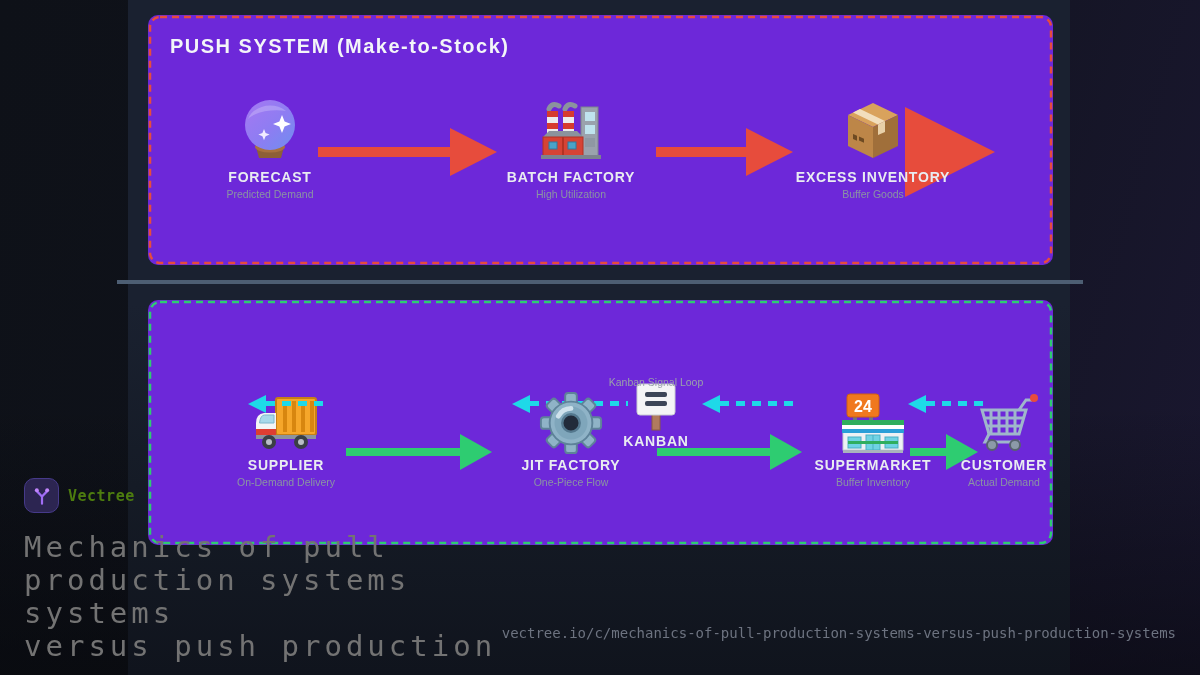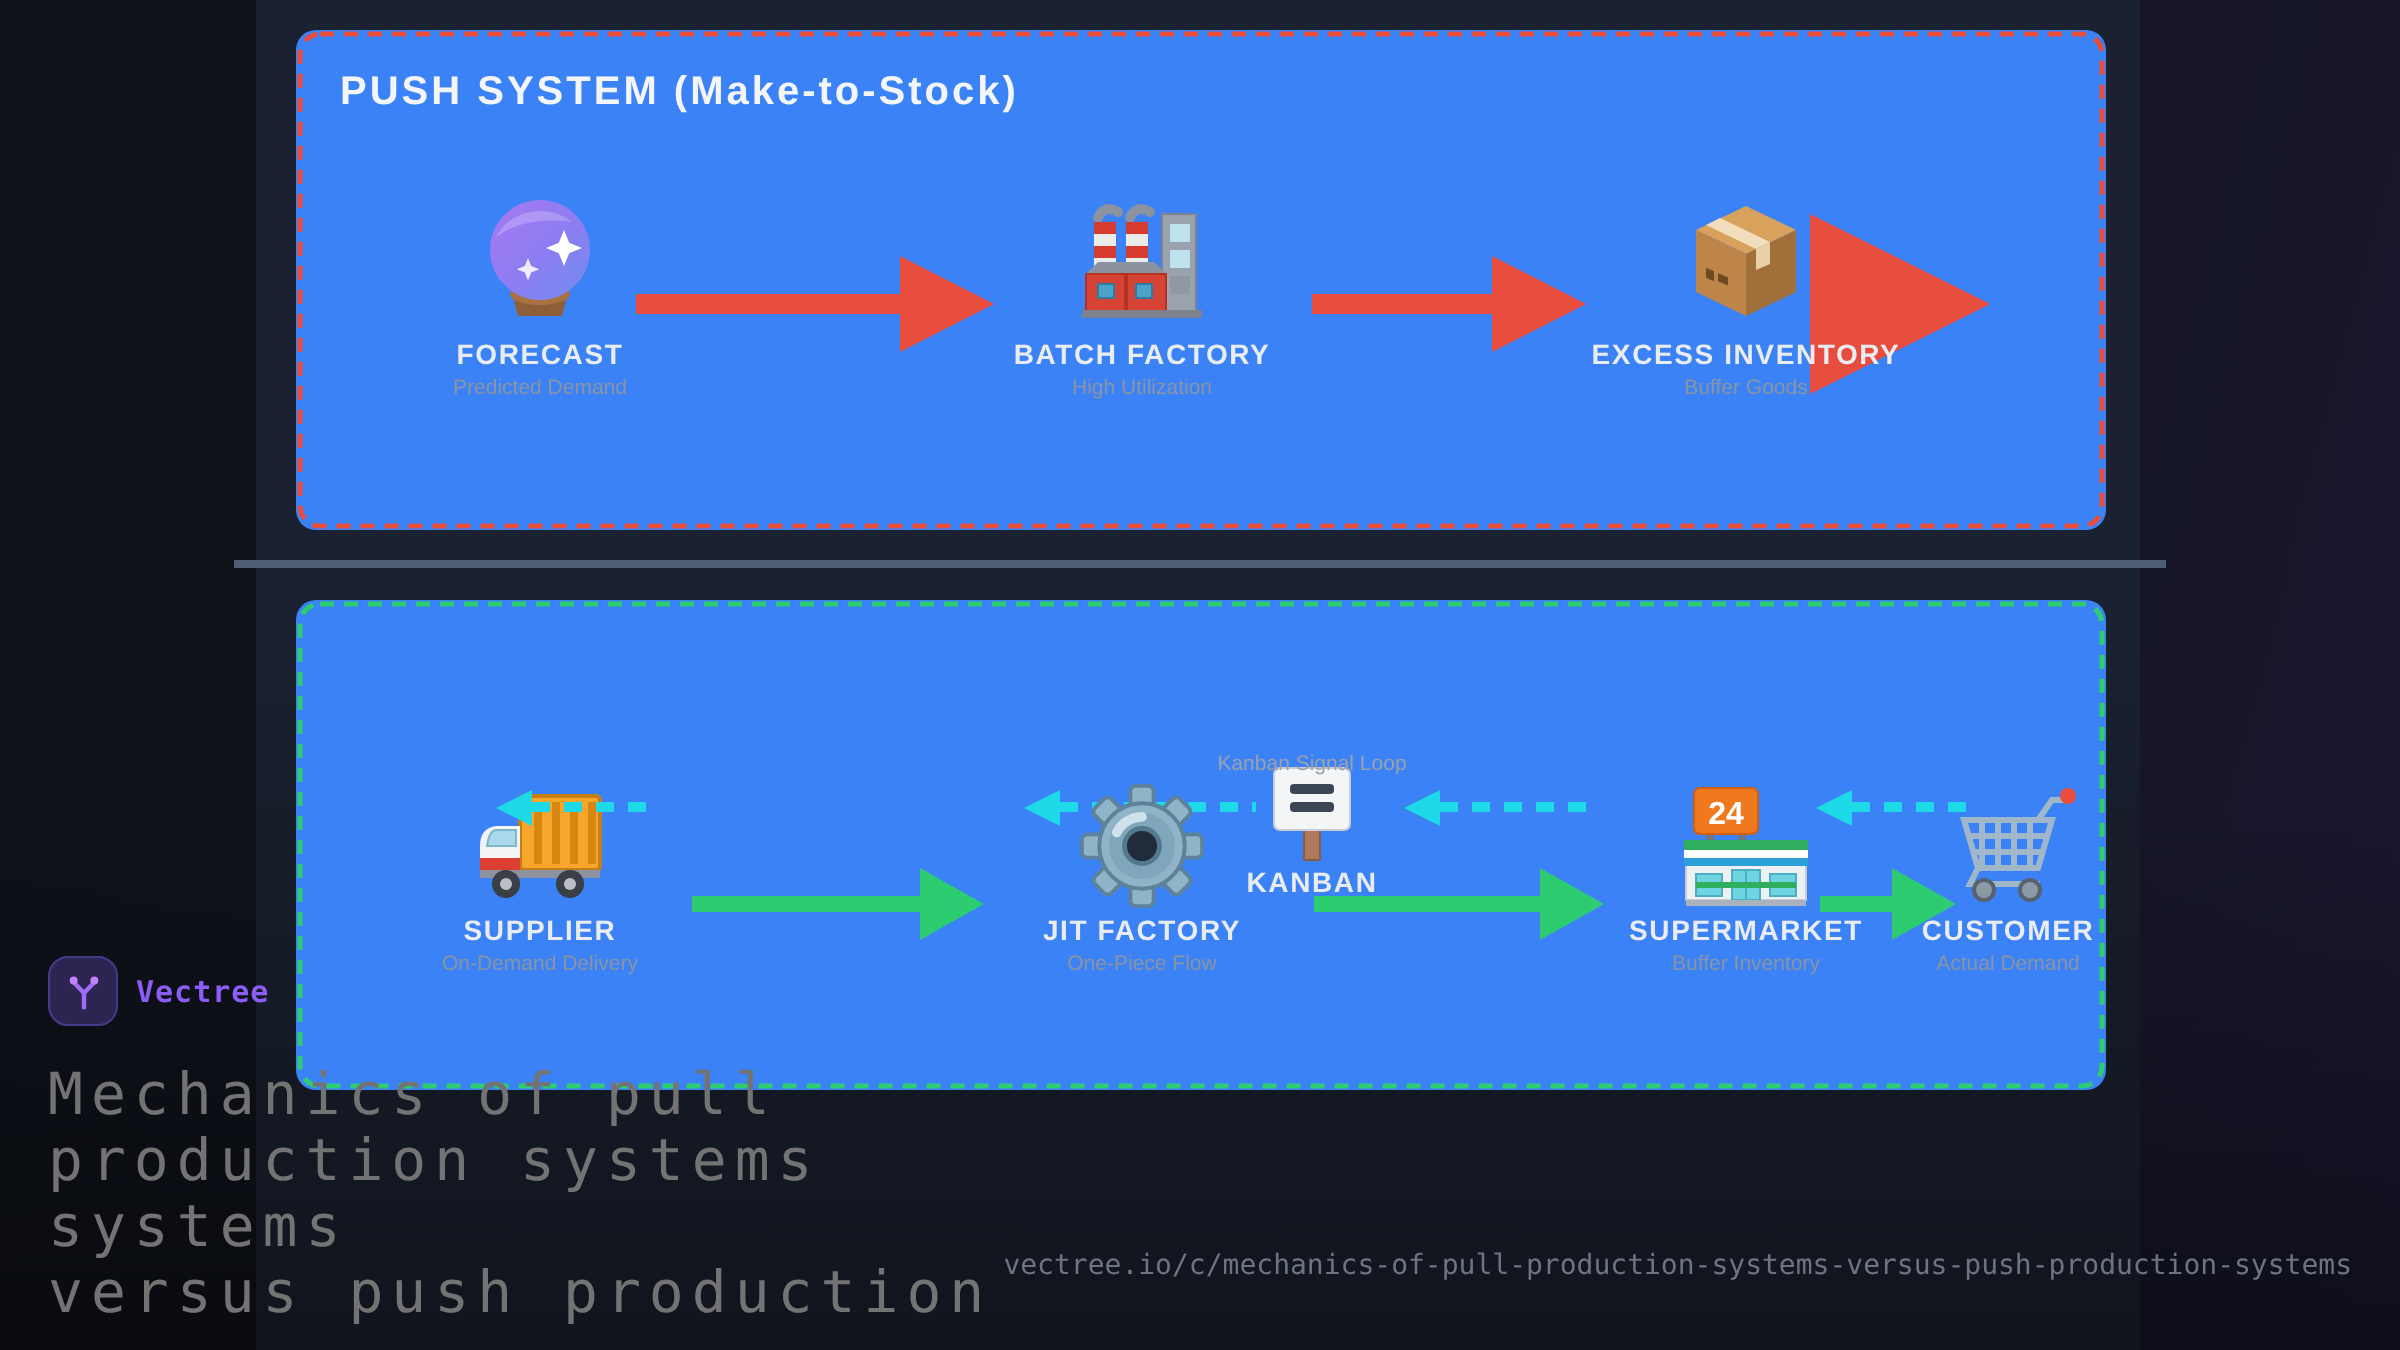--- a/index.html
+++ b/index.html
@@ -12,21 +12,21 @@
     position:relative;
     color:#e8ebf0;
   }
   .canvas {
     position:absolute; left:128px; top:0; width:942px; height:675px;
     background:linear-gradient(180deg, #1a2130 0%, #1a2130 45%, #151b26 72%, #10141d 100%);
     z-index:0;
   }
   .divider { position:absolute; left:117px; top:280px; width:966px; height:4px; background:#4d5e73; z-index:1; }
 
-  .sys-box { position:absolute; left:148px; width:905px; background:#3b82f6; border-radius:10px; z-index:1; }
+  .sys-box { position:absolute; left:148px; width:905px; background:#6d28d9; border-radius:10px; z-index:1; }
   .sys-box svg.frame { position:absolute; left:0; top:0; width:100%; height:100%; }
   #push-box { top:15px; height:250px; }
   #pull-box { top:300px; height:245px; }
   .sys-title {
     position:absolute; left:22px; top:20px;
     font-size:20px; font-weight:bold; letter-spacing:1.5px; color:#f3f5f8;
   }
 
   .node { position:absolute; display:flex; flex-direction:column; align-items:center; z-index:3; text-align:center; }
   .node .icon-slot { display:flex; align-items:center; }
@@ -48,21 +48,21 @@
   .head-cyan { width:0; height:0; border-right:18px solid #1ed9e8; border-top:9px solid transparent; border-bottom:9px solid transparent; }
   .z4 { z-index:4; }
 
   .signal-label { position:absolute; left:586px; top:376px; width:140px; text-align:center;
     font-size:10.5px; color:#9aa1ab; z-index:4; }
 
   
   .logo { position:absolute; left:24px; top:478px; width:35px; height:35px; border-radius:10px;
     background:#2c2551; border:1px solid #463a8a; display:flex; align-items:center; justify-content:center; z-index:10; }
   .brand { position:absolute; left:68px; top:487px; font-family:"DejaVu Sans Mono", monospace;
-    font-size:15px; font-weight:bold; letter-spacing:0.5px; color:#8b5cf6; z-index:10; }
+    font-size:15px; font-weight:bold; letter-spacing:0.5px; color:#4d7c0f; z-index:10; }
   .big-title { position:absolute; left:24px; top:531px; z-index:10;
     font-family:"DejaVu Sans Mono", monospace; font-weight:normal; font-size:29px;
     letter-spacing:4px; line-height:33px; color:#737373; }
   .page-url { position:absolute; right:24px; top:625px; z-index:10;
     font-family:"DejaVu Sans Mono", monospace; font-size:14px; color:#6d7380; }
 </style>
 </head>
 <body>
 
 <div class="canvas"></div>
@@ -165,21 +165,21 @@
       <polygon points="56,14 31,26 31,57 56,45" fill="#a06f3a"></polygon>
       <polygon points="36,23.5 43,20 43,31 36,34" fill="#e8d0a8"></polygon>
       <rect x="11" y="36" width="4" height="5" fill="#6e4a22" transform="skewY(24) translate(0,-8)"></rect>
       <rect x="17" y="38" width="5" height="4" fill="#6e4a22" transform="skewY(24) translate(0,-10)"></rect>
     </svg>
   </div>
   <div class="nlabel">EXCESS INVENTORY</div>
   <div class="nsub">Buffer Goods</div>
 </div>
 
-<div class="node pull-node" style="left:180px;">
+<div class="node pull-node" style="left:196px;">
   <div class="icon-slot">
     <svg width="68" height="60" viewBox="0 0 68 60">
       <rect x="24" y="5" width="40" height="37" rx="2" fill="#f6a62a" stroke="#c77f15" stroke-width="2"></rect>
       <path d="M33,8 V39 M42,8 V39 M51,8 V39 M60,8 V39" stroke="#d8860f" stroke-width="4"></path>
       <path d="M24,20 H12 q-8,1 -8,10 v14 h20 z" fill="#f3f4f6"></path>
       <path d="M22,22 v8 H7.5 q1,-8 5,-8 z" fill="#a8d8ea" stroke="#7fb6cc"></path>
       <path d="M4,36 h20 v8 h-20 z" fill="#dd3e32"></path>
       <rect x="4" y="42" width="60" height="4" fill="#8c939e"></rect>
       <circle cx="17" cy="49" r="7" fill="#3a3f46"></circle>
         <circle cx="17" cy="49" r="3" fill="#b9bec7"></circle>

